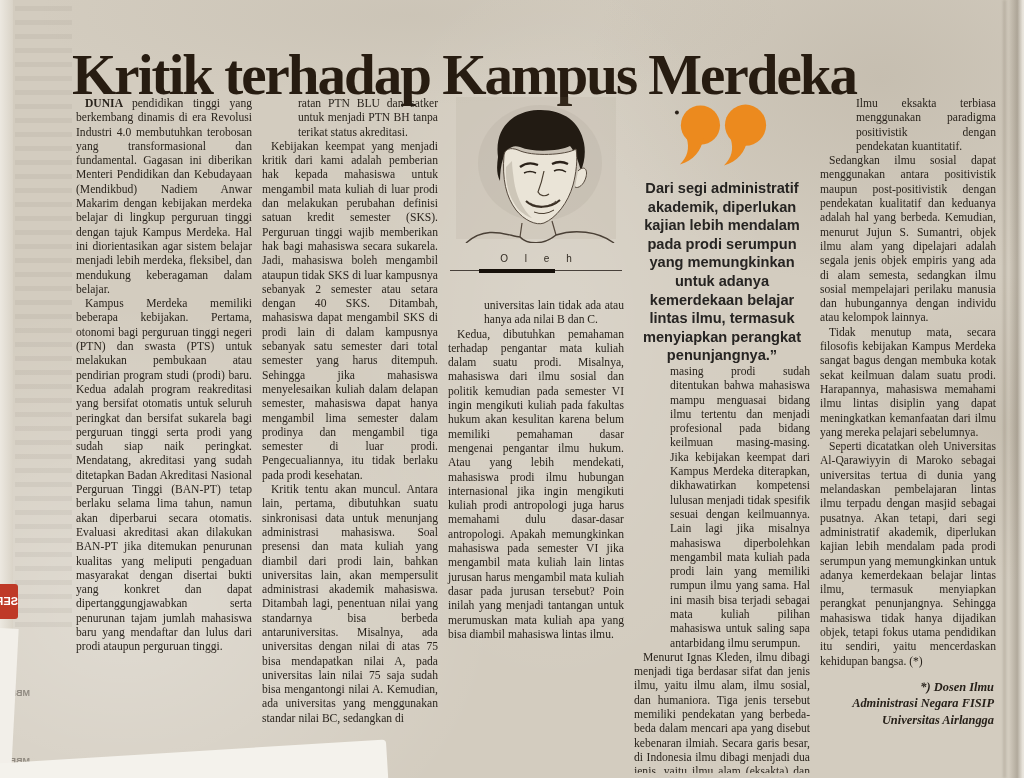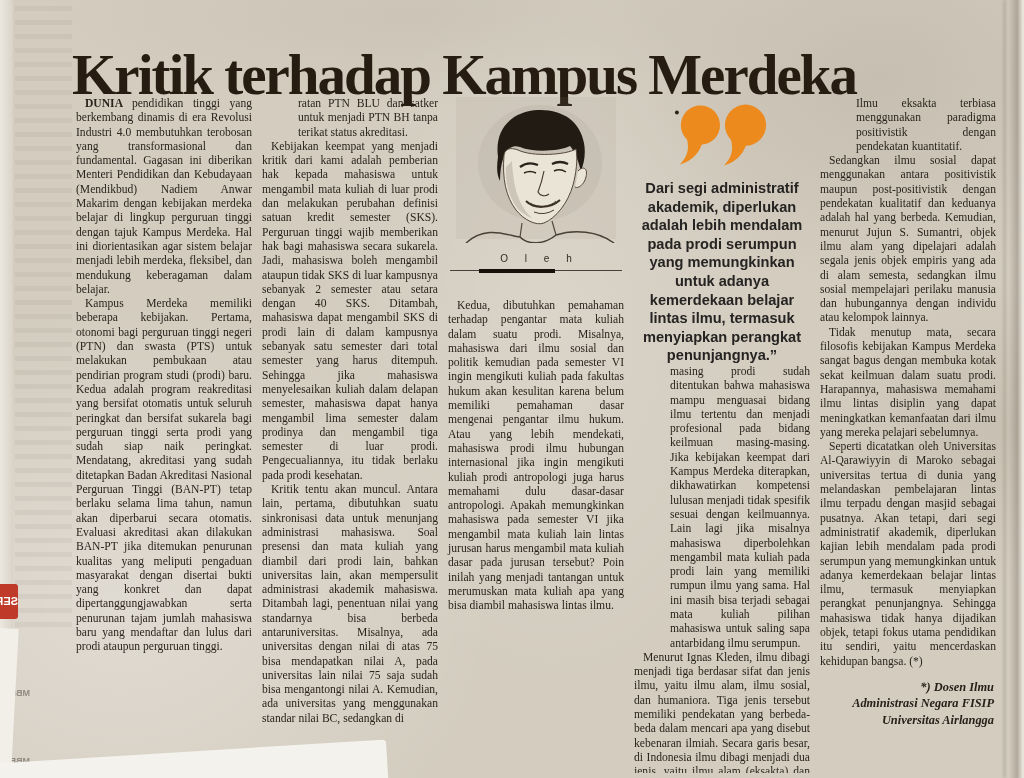--- a/index.html
+++ b/index.html
@@ -135,34 +135,35 @@
         <path d="M130,74 C136,68 140,72 138,80 C136,88 130,92 127,90" fill="#eae4d7" stroke="#55493d" stroke-width="1"></path>
         <path d="M74,126 L72,140 M104,124 L108,138" stroke="#55493d" stroke-width="1.2" fill="none"></path>
         <path d="M18,146 C38,128 58,138 72,140 C80,148 96,148 108,138 C126,132 150,134 166,146" stroke="#4a4036" stroke-width="1.5" fill="none"></path>
       </svg>
       <div class="oleh">O l e h</div>
       <div class="oleh-rule">
           <span class="thick"></span>
         </div>
     </div>
     <div class="col-body">
+        <p class="no-indent">universitas lain tidak ada atau hanya ada nilai B dan C.</p>
         <p>Kedua, dibutuhkan pemahaman terhadap pengantar mata kuliah dalam suatu prodi. Misalnya, mahasiswa dari ilmu sosial dan politik kemudian pada semester VI ingin mengikuti kuliah pada fakultas hukum akan kesulitan karena belum memiliki pemahaman dasar mengenai pengantar ilmu hukum. Atau yang lebih mendekati, mahasiswa prodi ilmu hubungan internasional jika ingin mengikuti kuliah prodi antropologi juga harus memahami dulu dasar-dasar antropologi. Apakah memungkinkan mahasiswa pada semester VI jika mengambil mata kuliah lain lintas jurusan harus mengambil mata kuliah dasar pada jurusan tersebut? Poin inilah yang menjadi tantangan untuk merumuskan mata kuliah apa yang bisa diambil mahasiswa lintas ilmu.</p>
       </div>
   </div>
 
   <div class="column">
     <div class="quote-block">
       <svg class="quote-marks" width="98" height="64" viewBox="0 0 100 64">
         <circle cx="4" cy="9" r="2" fill="#2a2119"></circle>
         <circle cx="28" cy="22" r="20" fill="#ec8a1e"></circle>
         <path d="M14,35 C17,46 15,54 7,62 C21,58 29,48 31,35 Z" fill="#ec8a1e"></path>
         <circle cx="74" cy="22" r="21" fill="#ec8a1e"></circle>
         <path d="M59,36 C62,47 60,55 52,63 C66,59 74,49 76,36 Z" fill="#ec8a1e"></path>
       </svg>
-      <div class="quote-text">Dari segi administratif akademik, diperlukan adalah lebih mendalam pada prodi serumpun yang memungkinkan untuk adanya kemerdekaan belajar lintas ilmu, termasuk menyiapkan perangkat penunjangnya.”</div>
+      <div class="quote-text">Dari segi administratif akademik, diperlukan kajian lebih mendalam pada prodi serumpun yang memungkinkan untuk adanya kemerdekaan belajar lintas ilmu, termasuk menyiapkan perangkat penunjangnya.”</div>
     </div>
     <div class="col-body">
         <p class="no-indent">masing prodi sudah ditentukan bahwa mahasiswa mampu menguasai bidang ilmu tertentu dan menjadi profesional pada bidang keilmuan masing-masing. Jika kebijakan keempat dari Kampus Merdeka diterapkan, dikhawatirkan kompetensi lulusan menjadi tidak spesifik sesuai dengan keilmuannya. Lain lagi jika misalnya mahasiswa diperbolehkan mengambil mata kuliah pada prodi lain yang memiliki rumpun ilmu yang sama. Hal ini masih bisa terjadi sebagai mata kuliah pilihan mahasiswa untuk saling sapa antarbidang ilmu serumpun.</p>
         <p>Menurut Ignas Kleden, ilmu dibagi menjadi tiga berdasar sifat dan jenis ilmu, yaitu ilmu alam, ilmu sosial, dan humaniora. Tiga jenis tersebut memiliki pendekatan yang berbeda-beda dalam mencari apa yang disebut kebenaran ilmiah. Secara garis besar, di Indonesia ilmu dibagi menjadi dua jenis, yaitu ilmu alam (eksakta) dan ilmu sosial (humaniora termasuk di dalamnya).</p>
       </div>
   </div>
 
   <div class="column">
     <div class="col-body">
         <p class="no-indent">Ilmu eksakta terbiasa menggunakan paradigma positivistik dengan pendekatan kuantitatif.</p>

